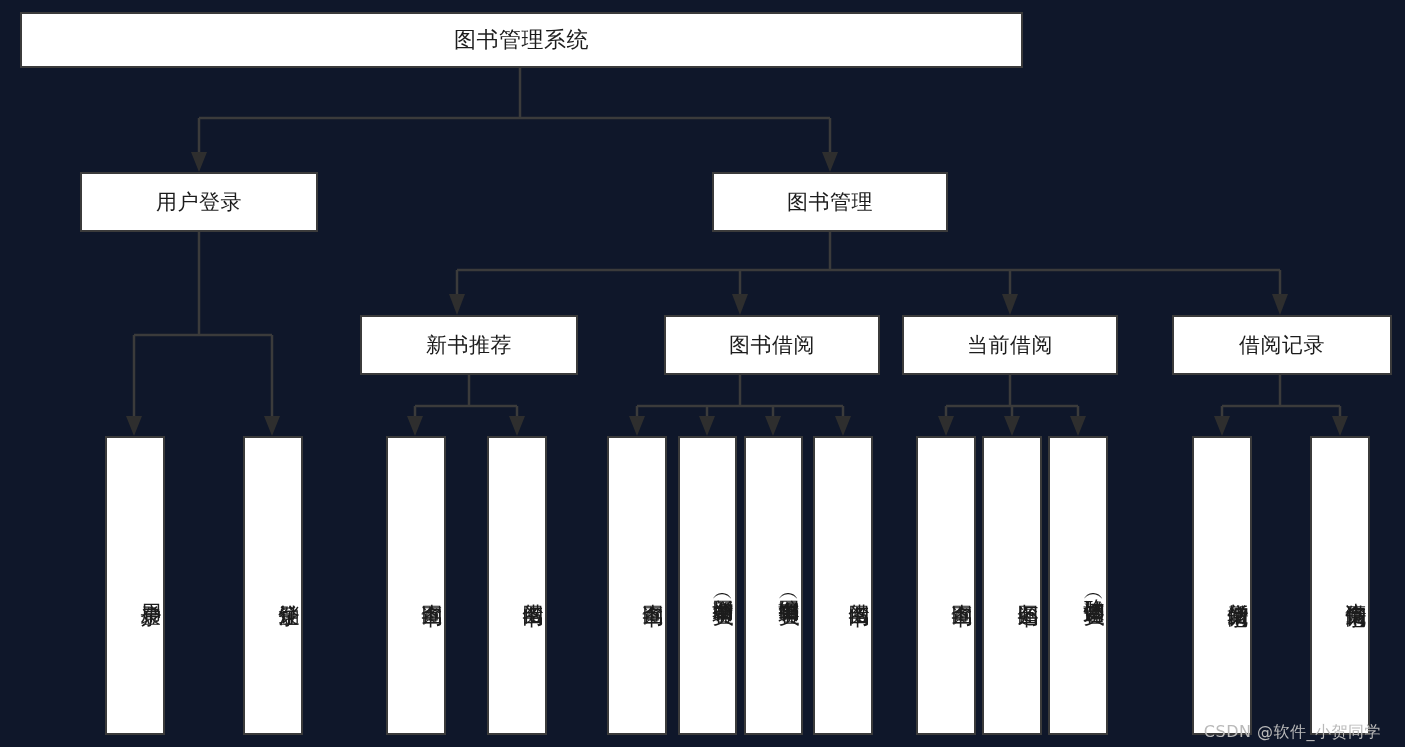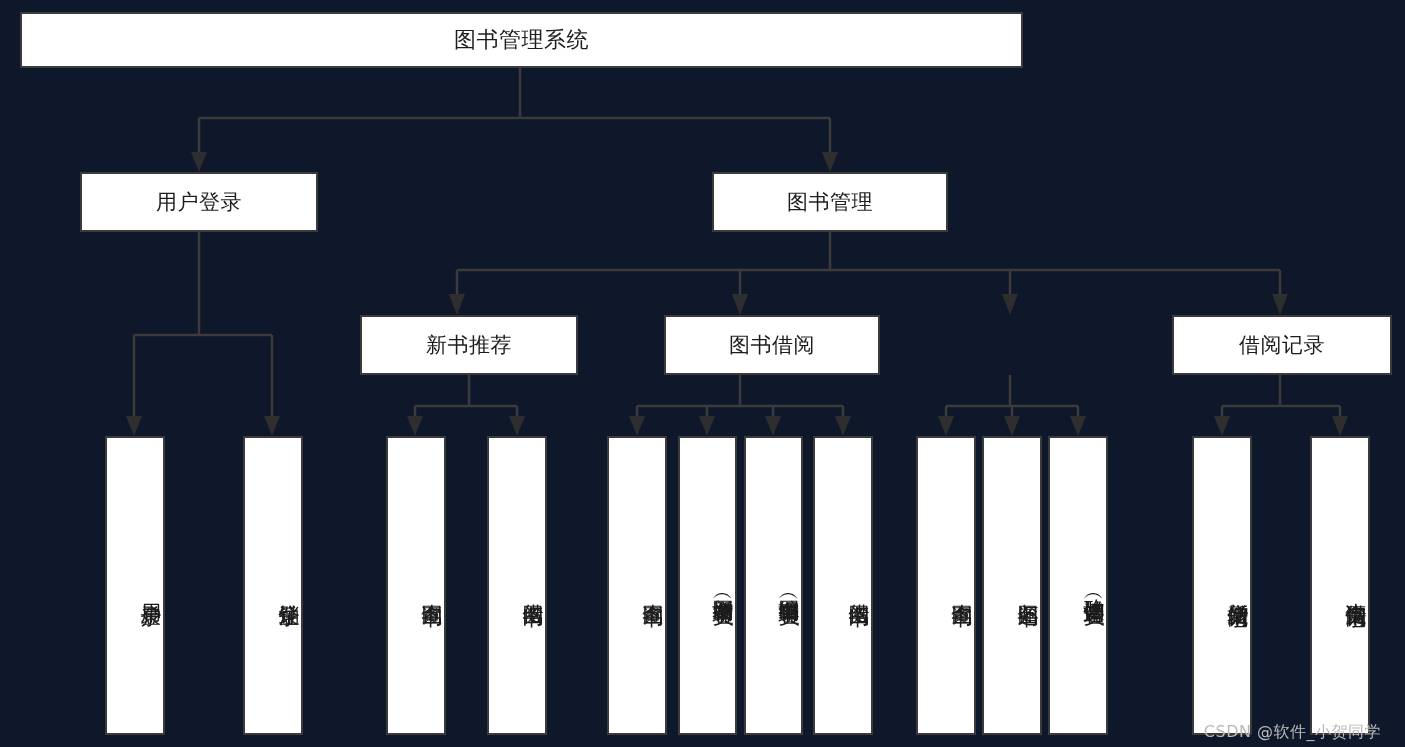--- a/index.html
+++ b/index.html
@@ -153,20 +153,23 @@
   <div class="node h" style="left:360px; top:315px; width:218px; height:60px;">
     <span>新书推荐</span>
   </div>
 
   <div class="node h" style="left:712px; top:172px; width:236px; height:60px;">
     <span>图书管理</span>
   </div>
   <div class="node h" style="left:632px; top:315px; width:216px; height:60px;margin-left:32px;">
     <span>图书借阅</span>
   </div>
+  <div class="node h" style="left:902px; top:315px; width:216px; height:60px;">
+    <span>当前借阅</span>
+  </div>
   <div class="node h" style="left:1172px; top:315px; width:220px; height:60px;">
     <span>借阅记录</span>
   </div>
 
   <div class="node v" style="left:105px; top:436px; width:60px; height:299px;">
     <span>用户登录</span>
   </div>
   <div class="node v" style="left:243px; top:436px; width:60px; height:299px;">
     <span>注销登录</span>
   </div>

